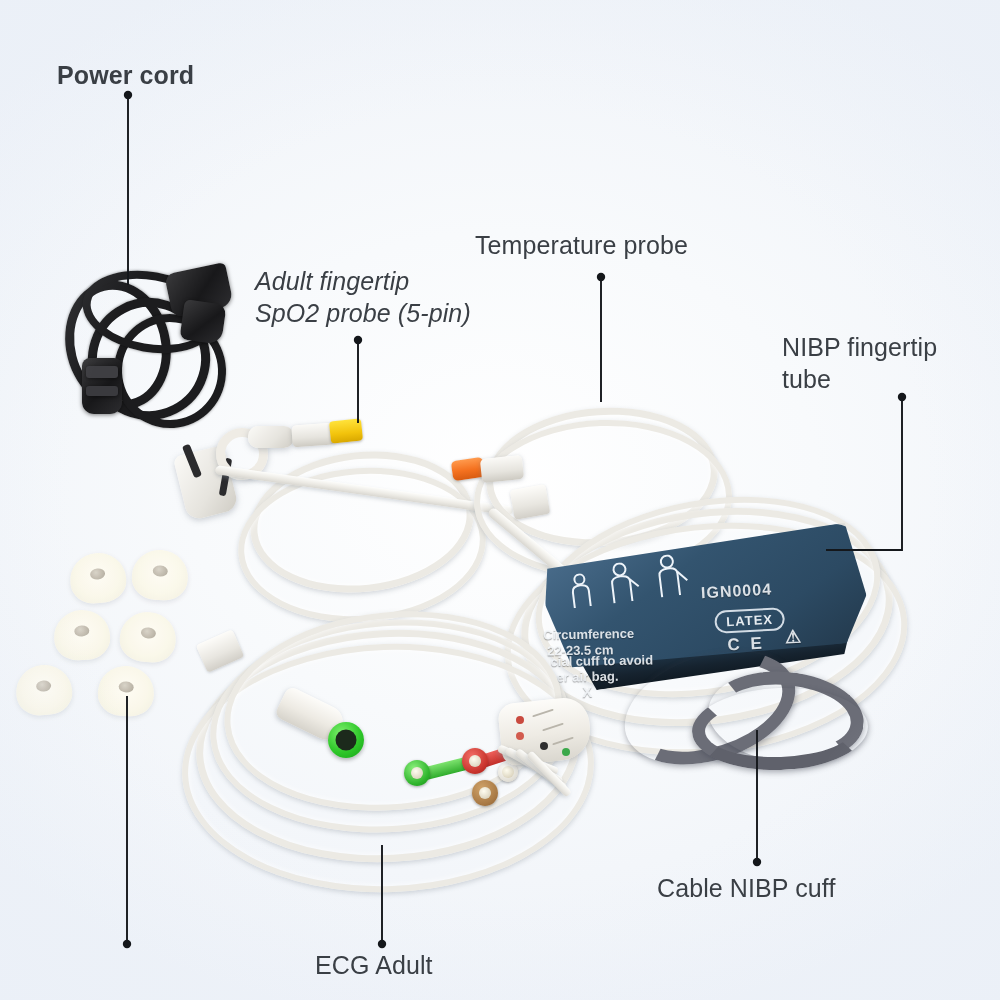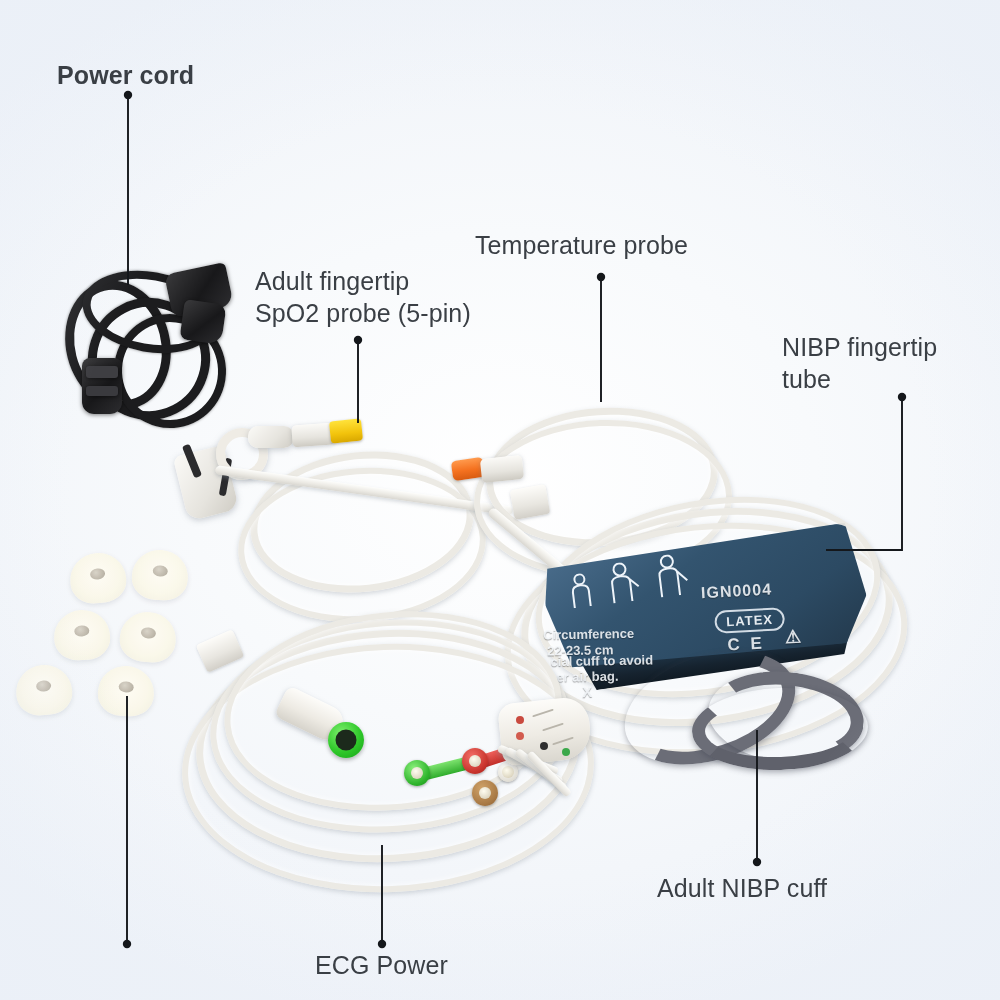--- a/index.html
+++ b/index.html
@@ -398,26 +398,26 @@
 
     <polyline class="leader-line" points="127,944 127,696"></polyline>
     <circle class="leader-dot" cx="127" cy="944" r="4.2"></circle>
 
     <polyline class="leader-line" points="382,944 382,845"></polyline>
     <circle class="leader-dot" cx="382" cy="944" r="4.2"></circle>
   </svg>
 
   <div class="callout-label" style="left:57px; top:60px;font-weight:bold;">Power cord</div>
 
-  <div class="callout-label" style="left:255px; top:266px;">Adult fingertip
+  <div class="callout-label" style="left:255px; top:266px;font-style:italic;">Adult fingertip
 SpO2 probe (5-pin)</div>
 
   <div class="callout-label" style="left:467px; top:230px;margin-left:8px;">Temperature probe</div>
 
   <div class="callout-label" style="left:782px; top:332px;">NIBP fingertip
 tube</div>
 
-  <div class="callout-label" style="left:657px; top:873px;">Adult NIBP cuff</div>
-
-
-  <div class="callout-label" style="left:315px; top:950px;">ECG Power</div>
+  <div class="callout-label" style="left:657px; top:873px;">Cable NIBP cuff</div>
+
+
+  <div class="callout-label" style="left:315px; top:950px;">ECG Adult</div>
 
 </div>
 
 </body></html>

